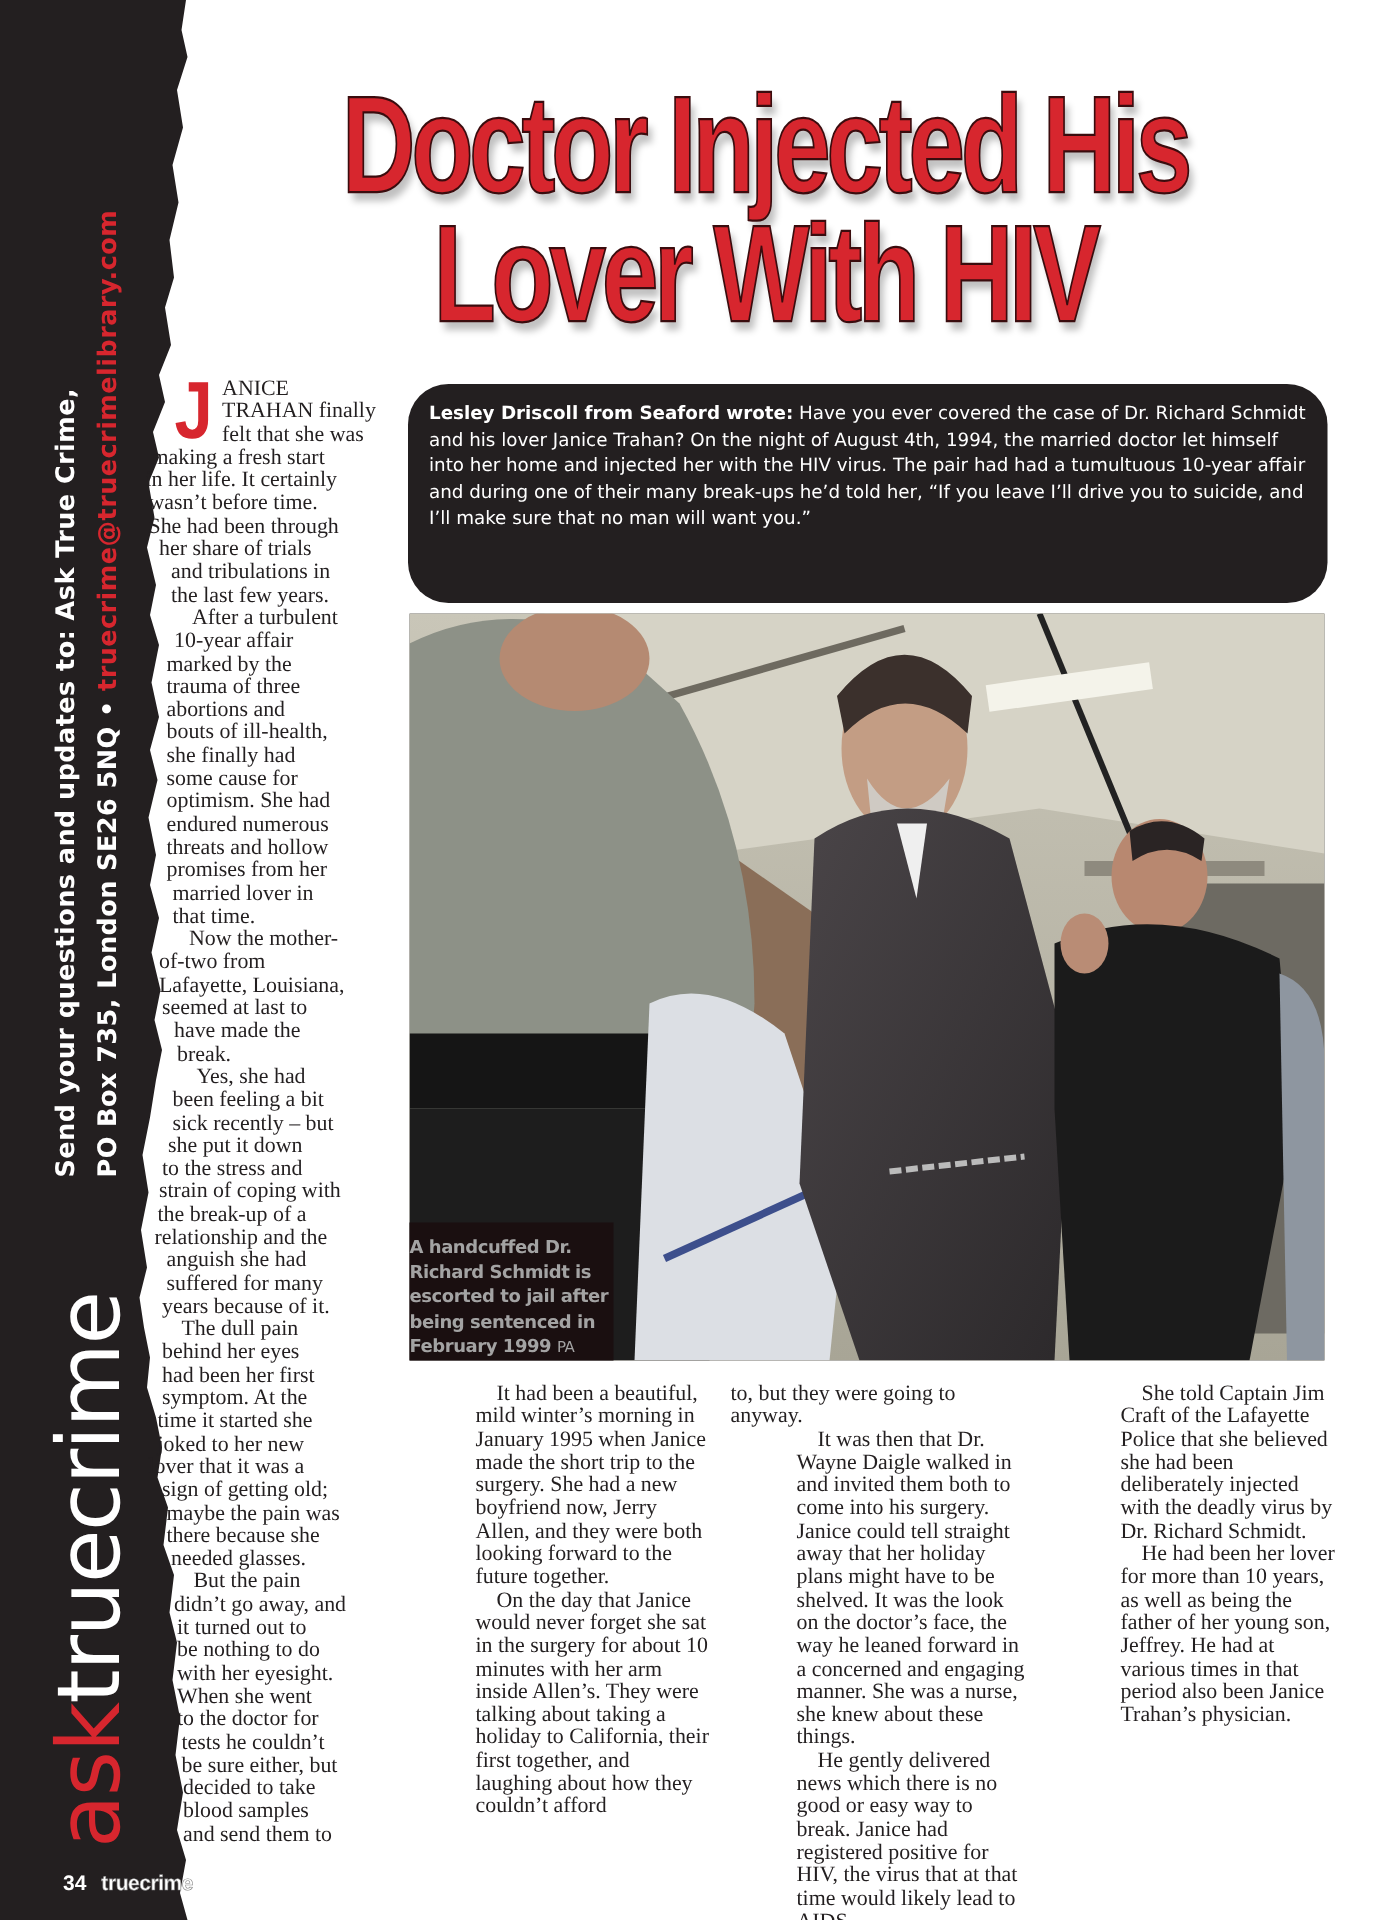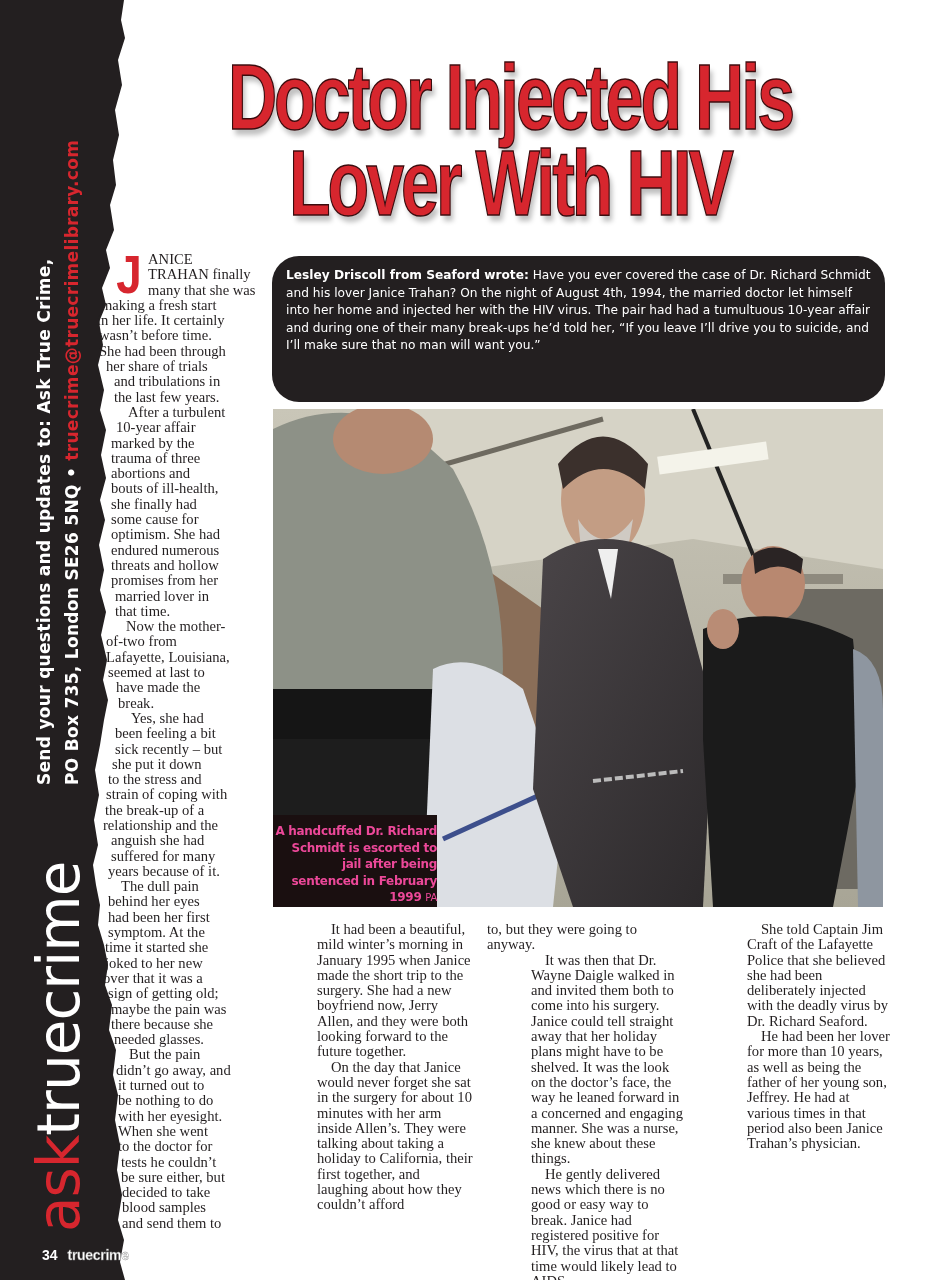--- a/index.html
+++ b/index.html
@@ -29,21 +29,21 @@
   
   .intro { position:absolute; left:272px; top:256px; width:613px; height:146px; background:#231f20; border-radius:27px; z-index:2; box-sizing:border-box; padding:11px 14px 0 14px; font-family:"DejaVu Sans", sans-serif; color:#ffffff; }
   .intro .p1 { font-size:12.2px; line-height:17.5px; font-weight:normal; letter-spacing:0; }
   .intro .p1 .who { font-weight:bold; }
   .intro .p2 { font-size:12px; line-height:16px; font-weight:bold; margin-top:5px; }
   .intro .p2 .author { color:#e23a3f; }
 
   
   .photo { position:absolute; left:273px; top:409px; width:610px; height:498px; z-index:2; overflow:hidden; background:#6c6a62; }
   .photo svg { display:block; }
-  .caption { position:absolute; left:273px; top:815px; width:164px; height:92px; background:#1a0f10; z-index:3; color:#ec4899; font-family:"DejaVu Sans", sans-serif; font-weight:bold; font-size:12px; line-height:16.5px; text-align:right; padding-top:8px; box-sizing:border-box; letter-spacing:-0.3px; }
+  .caption { position:absolute; left:273px; top:815px; width:136px; height:92px; background:#1a0f10; z-index:3; color:#a3a3a3; font-family:"DejaVu Sans", sans-serif; font-weight:bold; font-size:12px; line-height:16.5px; text-align:left; padding-top:8px; box-sizing:border-box; letter-spacing:-0.3px; }
   .caption .credit { font-weight:normal; font-size:10px; }
 
   
   .col { position:absolute; font-family:"Liberation Serif", serif; font-size:14.6px; line-height:15.3px; color:#231f20; z-index:2; }
   .col p { margin:0; }
   .col .ind { text-indent:14px;margin-left:44px; }
   .col1 { left:96px; top:252px; width:146px; }
   .col1 .ln { display:block; white-space:nowrap; }
   .dropcap { float:left; font-family:"Liberation Sans", sans-serif; font-weight:bold; color:#d7262e; font-size:54px; line-height:40px; margin:2px 4px 0 18px; transform:scaleX(0.85); }
   .col2 { left:273px; top:922px; width:200px; }
@@ -123,21 +123,21 @@
     <ellipse cx="450" cy="220" rx="16" ry="20" fill="#b98c75"></ellipse>
     <path d="M580,240 Q610,250 610,300 L610,498 L585,498 Z" fill="#8e96a0"></path>
   </svg>
 </div>
 <div class="caption"><span>A handcuffed Dr. Richard Schmidt is escorted to jail after being sentenced in February 1999</span> <span class="credit">PA</span></div>
 
 <div class="col col1">
   <span class="dropcap">J</span>
   <span class="ln" style="padding-left:0">ANICE</span>
   <span class="ln">TRAHAN finally</span>
-  <span class="ln">many that she was</span>
+  <span class="ln">felt that she was</span>
   <span class="ln" style="padding-left:5px;clear:both">making a fresh start</span>
   <span class="ln" style="padding-left:1px">in her life. It certainly</span>
   <span class="ln" style="padding-left:3px">wasn’t before time.</span>
   <span class="ln" style="padding-left:3px">She had been through</span>
   <span class="ln" style="padding-left:10px">her share of trials</span>
   <span class="ln" style="padding-left:18px">and tribulations in</span>
   <span class="ln" style="padding-left:18px">the last few years.</span>
   <span class="ln" style="padding-left:32px">After a turbulent</span>
   <span class="ln" style="padding-left:20px">10-year affair</span>
   <span class="ln" style="padding-left:15px">marked by the</span>
@@ -199,15 +199,15 @@
   <p class="ind">On the day that Janice would never forget she sat in the surgery for about 10 minutes with her arm inside Allen’s. They were talking about taking a holiday to California, their first together, and laughing about how they couldn’t afford</p>
 </div>
 
 <div class="col col3">
   <p>to, but they were going to anyway.</p>
   <p class="ind">It was then that Dr. Wayne Daigle walked in and invited them both to come into his surgery. Janice could tell straight away that her holiday plans might have to be shelved. It was the look on the doctor’s face, the way he leaned forward in a concerned and engaging manner. She was a nurse, she knew about these things.</p>
   <p class="ind">He gently delivered news which there is no good or easy way to break. Janice had registered positive for HIV, the virus that at that time would likely lead to AIDS.</p>
 </div>
 
 <div class="col col4">
-  <p class="ind">She told Captain Jim Craft of the Lafayette Police that she believed she had been deliberately injected with the deadly virus by Dr. Richard Seaford.</p>
+  <p class="ind">She told Captain Jim Craft of the Lafayette Police that she believed she had been deliberately injected with the deadly virus by Dr. Richard Schmidt.</p>
   <p class="ind">He had been her lover for more than 10 years, as well as being the father of her young son, Jeffrey. He had at various times in that period also been Janice Trahan’s physician.</p>
 </div>
 
 </body></html>

